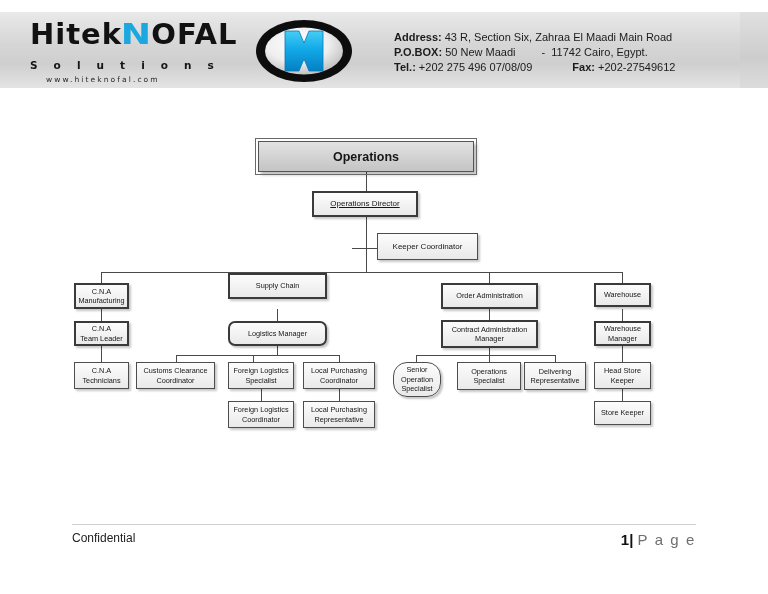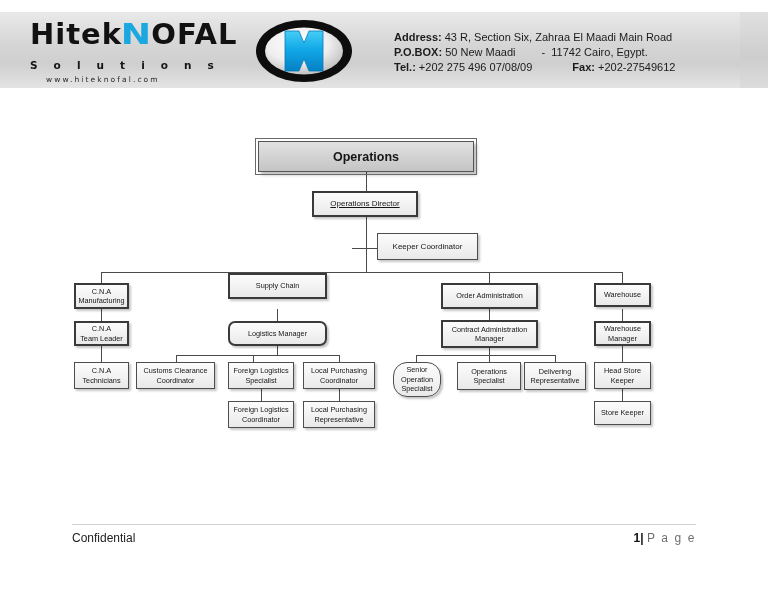--- a/index.html
+++ b/index.html
@@ -165,21 +165,21 @@
   }
   .footer-left {
     position: absolute;
     left: 72px; top: 531px;
     font-size: 12px;
     color: #222;
   }
   .footer-right {
     position: absolute;
     right: 72px; top: 531px;
-    font-size: 12px;
+    font-size: 15px;
     color: #6f6f6f;
     white-space: nowrap;
   }
   .footer-right .pg {
     color: #111;
     font-weight: bold;
   }
   .footer-right .pword { letter-spacing: 1.6px; }
 </style>
 </head>

